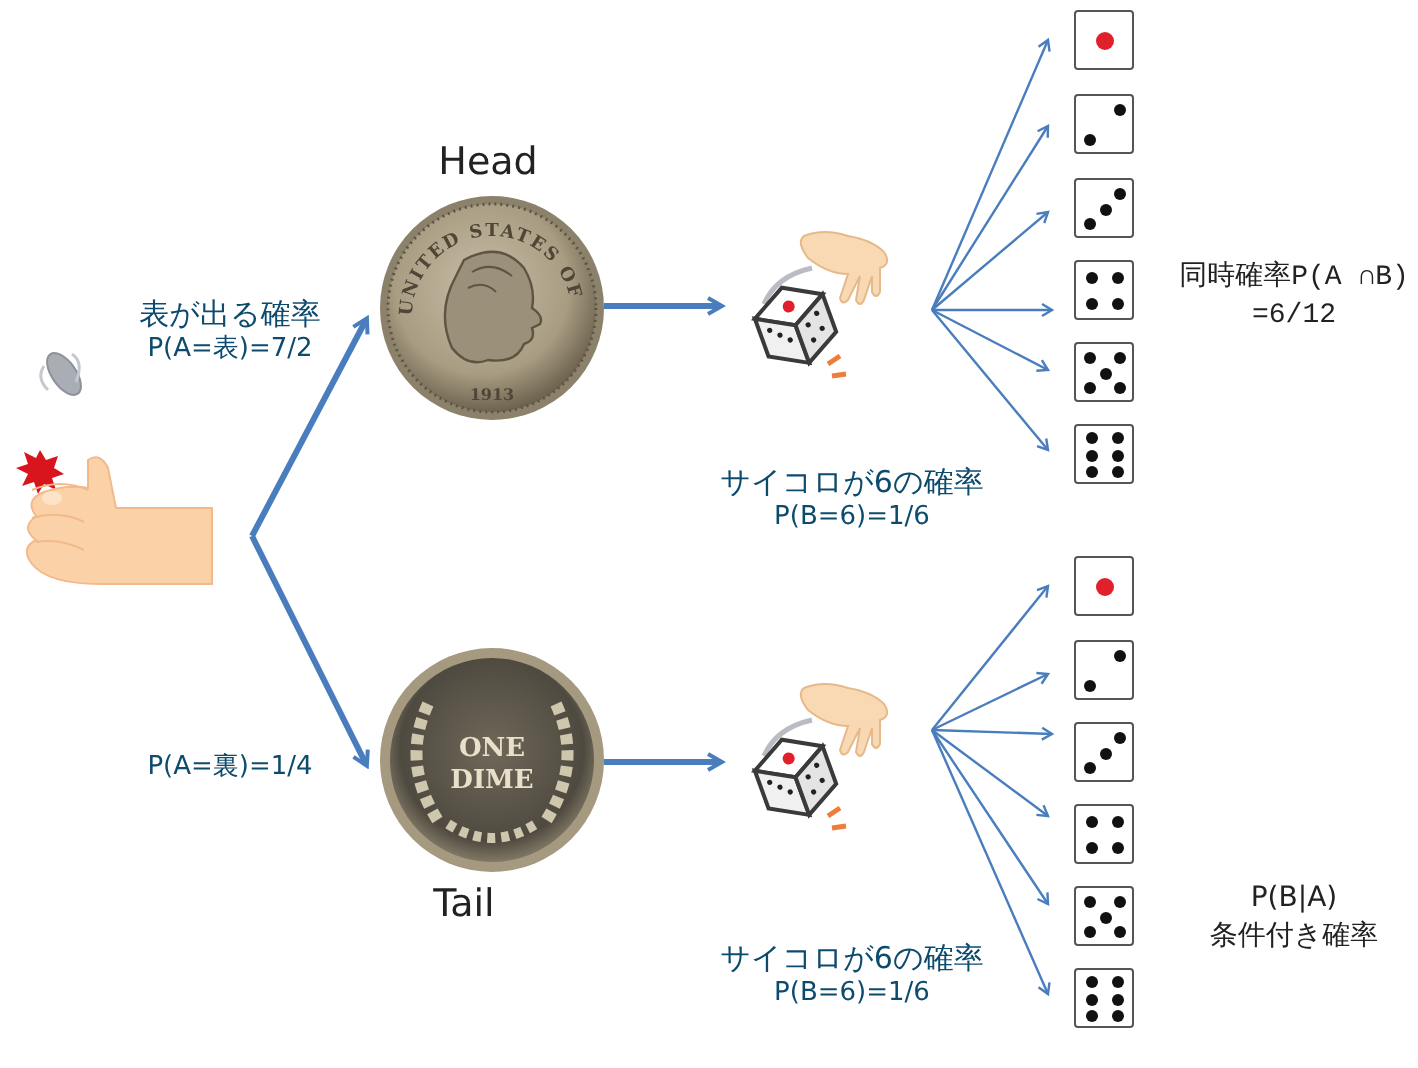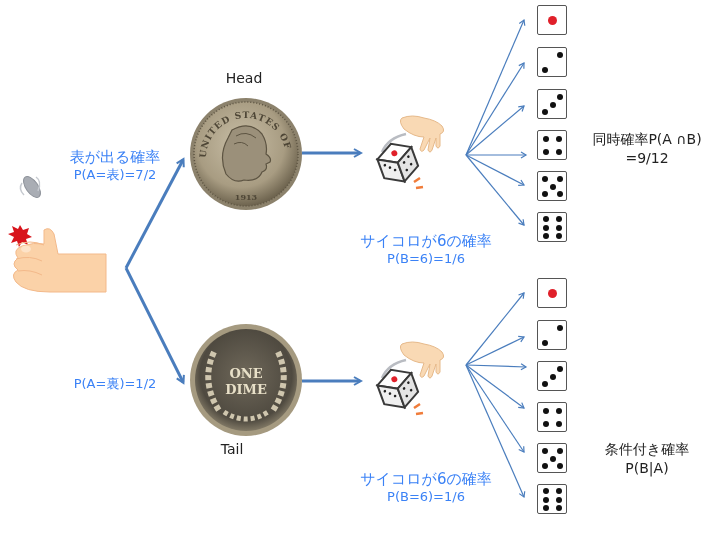--- a/index.html
+++ b/index.html
@@ -1,22 +1,22 @@
 <!DOCTYPE html>
 <html><head>
 <meta charset="utf-8">
 <style>
   html, body { margin:0; padding:0; background:#ffffff; }
   body { width:709px; height:534px; position:relative; overflow:hidden;
          font-family: "DejaVu Sans", "Liberation Sans", sans-serif; color:#222; }
   .abs { position:absolute; }
-  .label { position:absolute; text-align:center; font-size:14px; line-height:18px; white-space:nowrap; color:#3b82f6; }
+  .label { position:absolute; text-align:center; font-size:14px; line-height:18px; white-space:nowrap; color:#0c4a6e; }
   .label .l1 { display:block; font-size:15px; }
   .label .l2 { display:block; font-size:13px; }
-  .coin-caption { position:absolute; font-size:14px; width:80px; text-align:center; }
+  .coin-caption { position:absolute; font-size:19px; width:80px; text-align:center; }
   svg.overlay { position:absolute; left:0; top:0; }
   .die { position:absolute; width:30px; height:30px; box-sizing:border-box;
          border:1.2px solid #555; border-radius:2px; background:#fff; }
   .pip { position:absolute; width:6px; height:6px; border-radius:50%; background:#111; }
   .pip.red { width:9px; height:9px; background:#e0202a; }
   .result { position:absolute; text-align:center; font-size:14px; line-height:19px; white-space:nowrap; }
 </style>
 </head>
 <body>
 
@@ -161,27 +161,27 @@
   <div class="die" style="left:537px;top:212px;">
     <div class="pip" style="left:5px;top:3px;"></div>
       <div class="pip" style="left:18px;top:3px;"></div>
       <div class="pip" style="left:5px;top:11.5px;"></div>
       <div class="pip" style="left:18px;top:11.5px;"></div>
       <div class="pip" style="left:5px;top:20px;"></div>
       <div class="pip" style="left:18px;top:20px;"></div>
   </div>
 </div>
 
-<div class="result" style="left:585px;top:130px;width:124px;">
+<div class="result" style="left:585px;top:130px;width:124px;font-family:Liberation Mono, monospace;">
   <div>同時確率P(A ∩B)</div>
-  <div>=9/12</div>
+  <div>=6/12</div>
 </div>
 
 <div class="label" style="left:40px;top:375px;width:150px;">
-  <span class="l2">P(A=裏)=1/2</span>
+  <span class="l2">P(A=裏)=1/4</span>
 </div>
 
 <div class="abs" style="left:188px;top:322px;width:116px;height:116px;">
   <svg width="116" height="116" viewBox="0 0 116 116">
     <defs>
       <radialGradient id="gt" cx="50%" cy="45%" r="60%">
         <stop offset="0%" stop-color="#6f685a"></stop>
         <stop offset="75%" stop-color="#4f4a40"></stop>
         <stop offset="100%" stop-color="#9a9078"></stop>
       </radialGradient>
@@ -255,15 +255,15 @@
     <div class="pip" style="left:5px;top:3px;"></div>
       <div class="pip" style="left:18px;top:3px;"></div>
       <div class="pip" style="left:5px;top:11.5px;"></div>
       <div class="pip" style="left:18px;top:11.5px;"></div>
       <div class="pip" style="left:5px;top:20px;"></div>
       <div class="pip" style="left:18px;top:20px;"></div>
   </div>
 </div>
 
 <div class="result" style="left:585px;top:440px;width:124px;">
+  <div>P(B|A)</div>
   <div>条件付き確率</div>
-  <div>P(B|A)</div>
 </div>
 
 </body></html>

